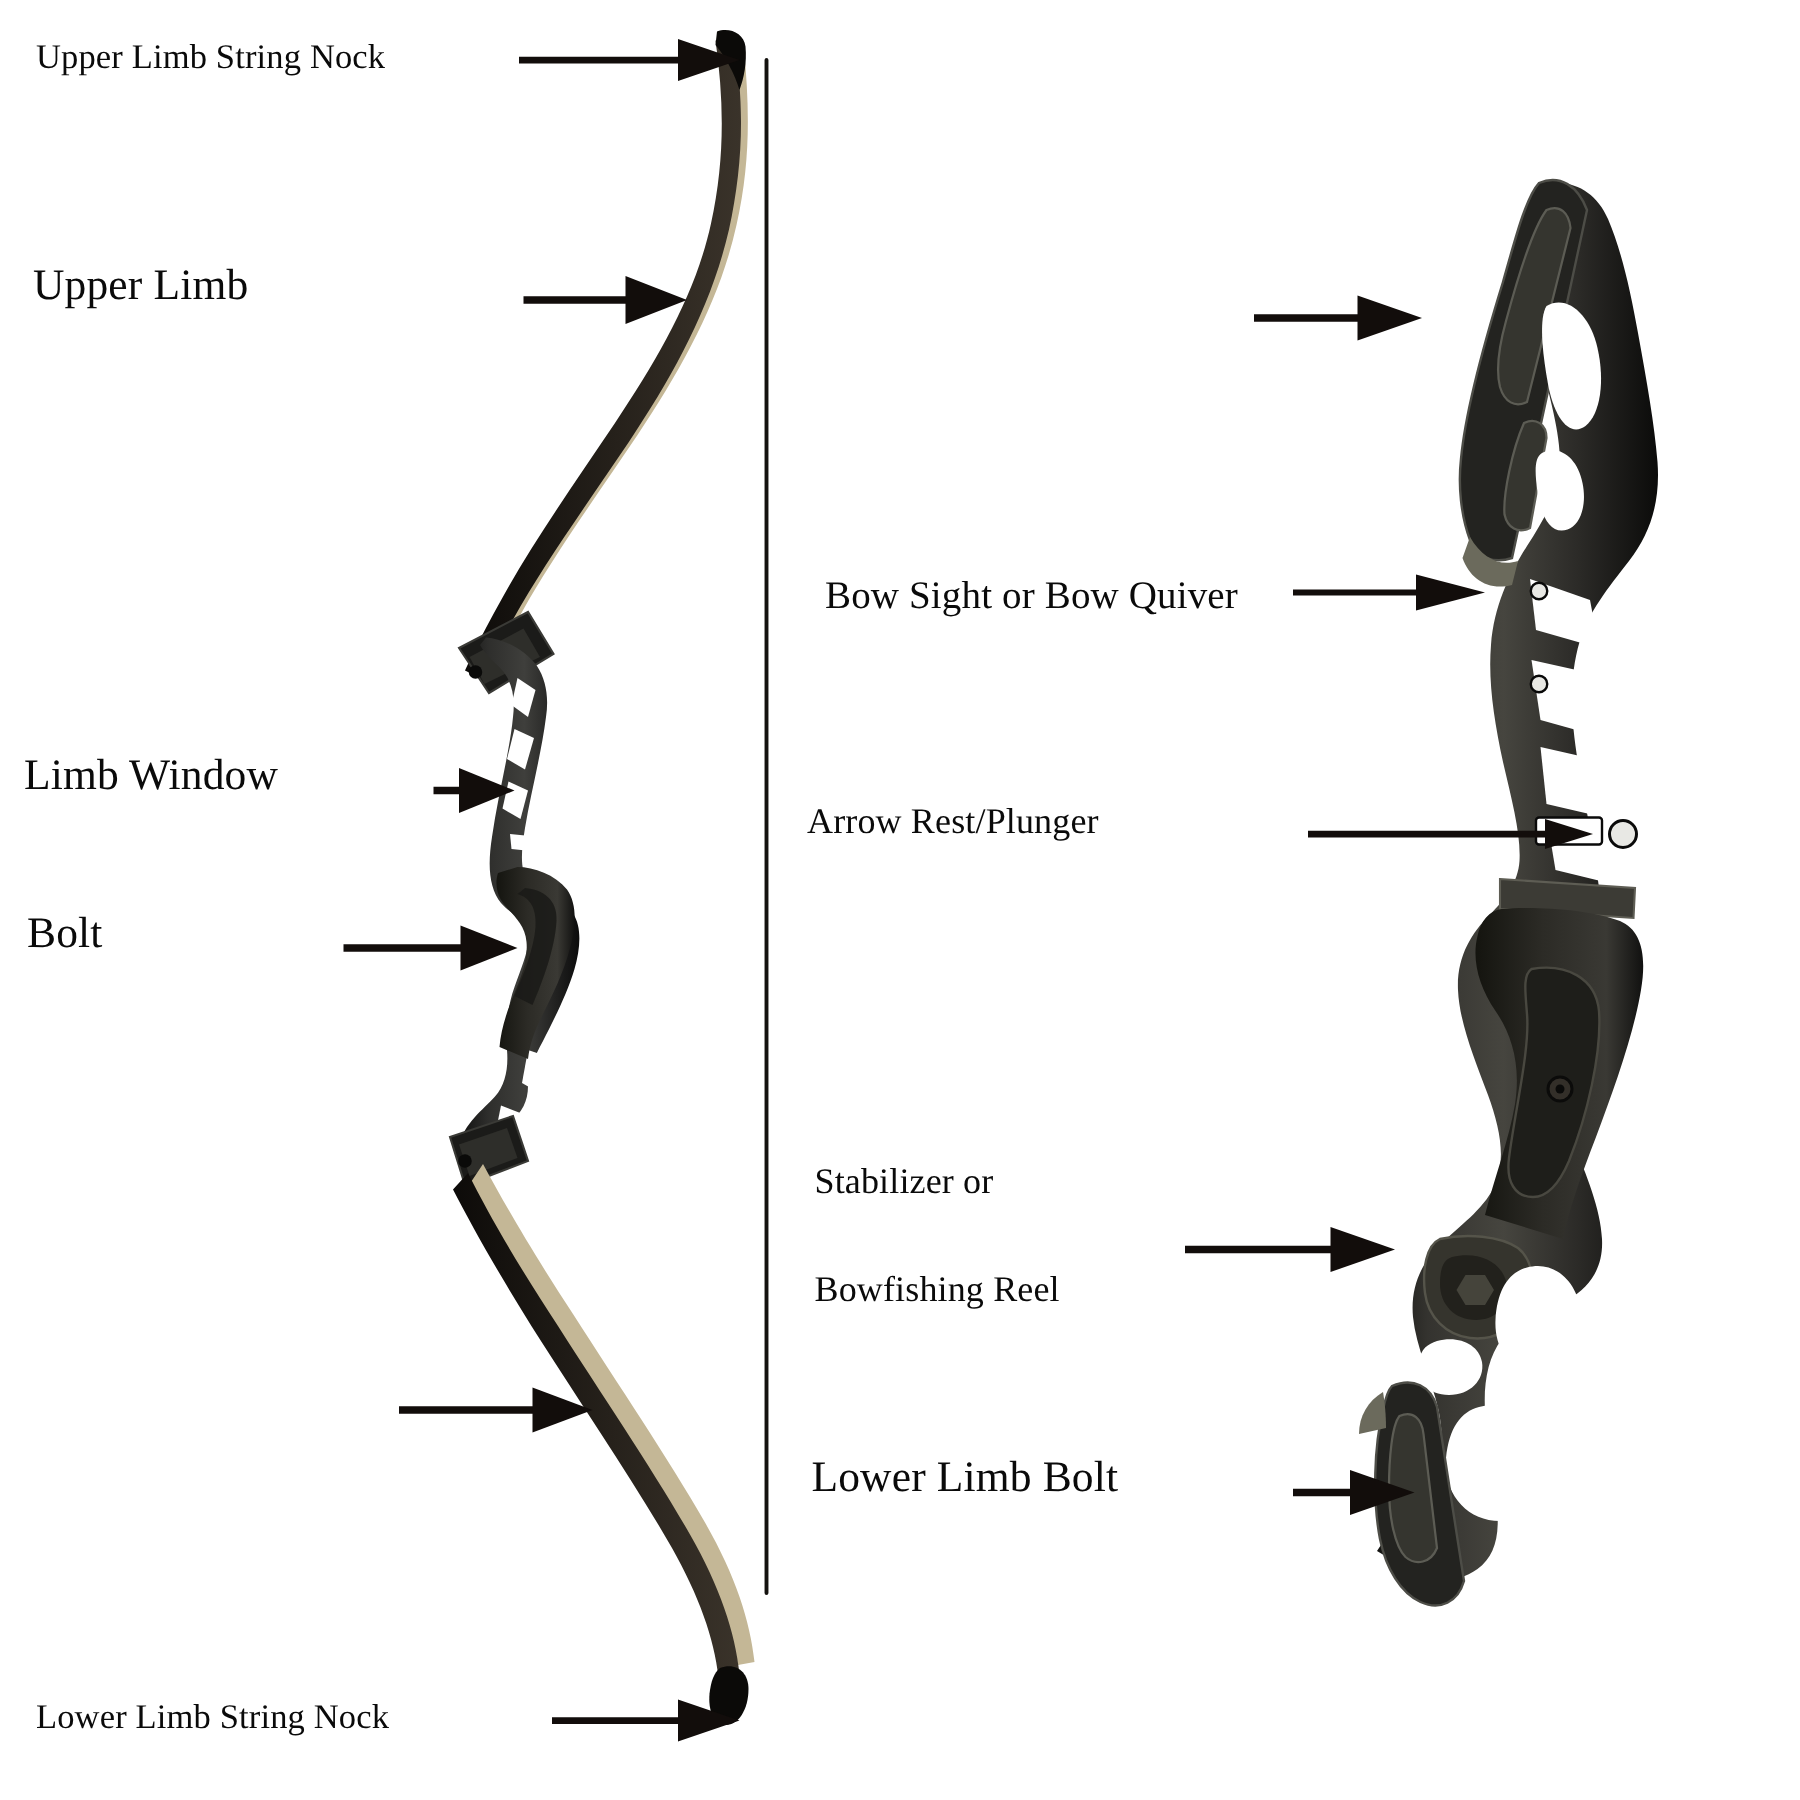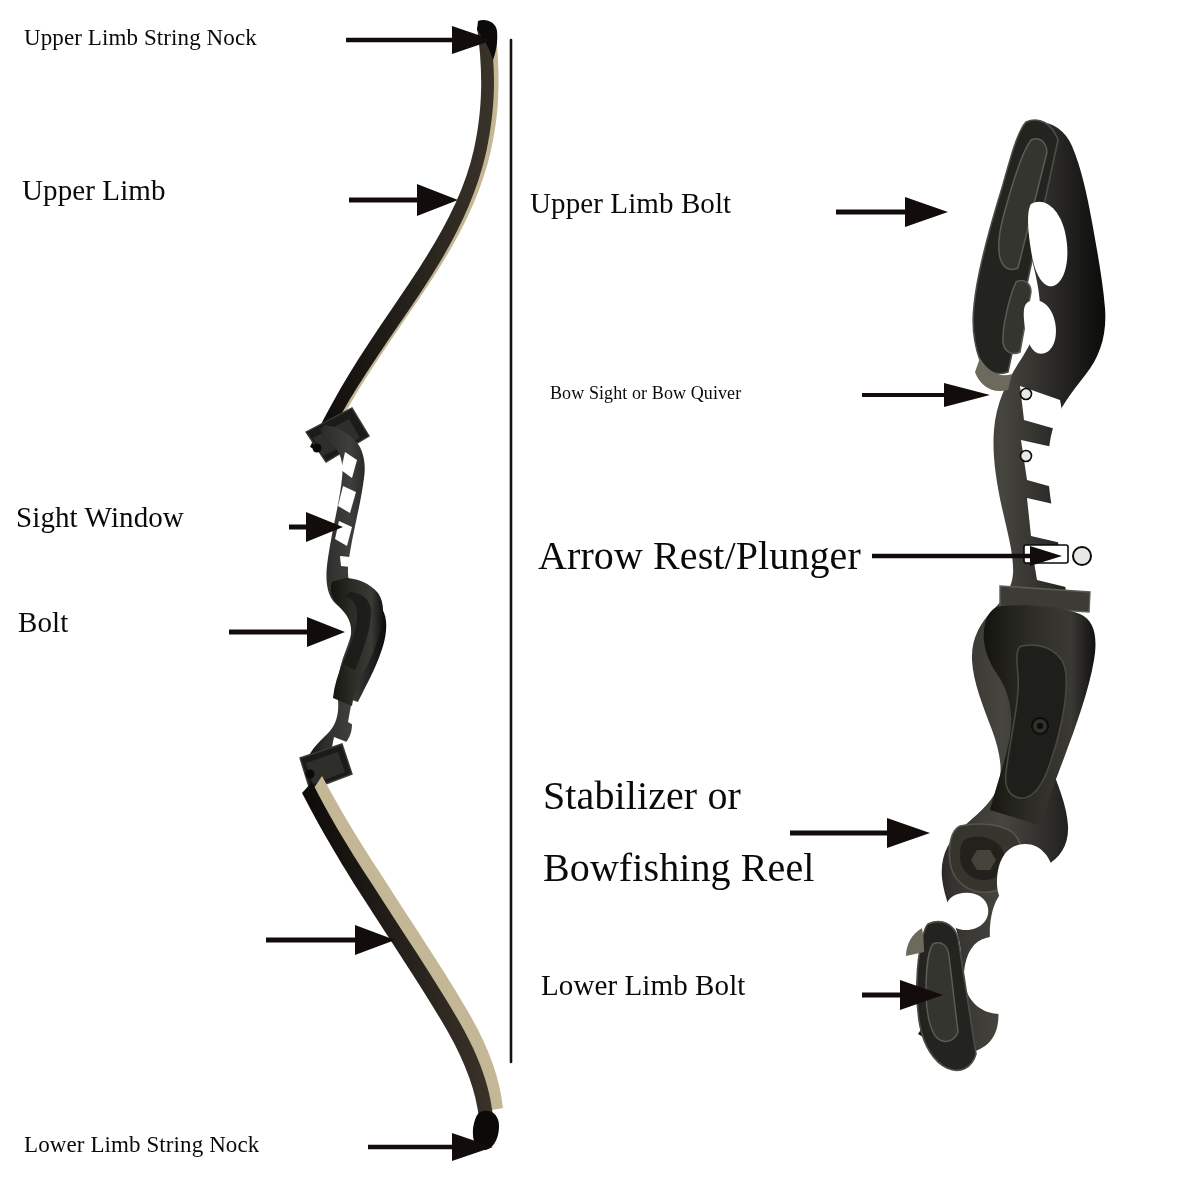--- a/index.html
+++ b/index.html
@@ -27,23 +27,23 @@
     height: 1200px;
   }
   .label {
     position: absolute;
     white-space: nowrap;
     color: #0a0a0a;
     line-height: 1.0;
     letter-spacing: 0.1px;
   }
   .label.lg { font-size: 29px; }
-  .label.md { font-size: 40px; font-family: Liberation Serif, serif; }
+  .label.md { font-size: 24px; font-family: Liberation Serif, serif; }
   .label.sm { font-size: 23px; }
-  .label.xs { font-size: 18px; }
+  .label.xs { font-size: 26px; }
 </style>
 </head>
 <body>
 
 <div id="stage">
 
   <svg id="diagram-svg" viewBox="0 0 1200 1200">
     <defs>
       <linearGradient id="limbGrad" x1="0" y1="0" x2="1" y2="0">
         <stop offset="0%" stop-color="#0d0b09"></stop>
@@ -372,28 +372,27 @@
         <line x1="862" y1="995" x2="903" y2="995" stroke-width="5"></line>
         <polygon points="900,980 943,995 900,1010" stroke="none"></polygon>
       </g>
     </g>
   </svg>
 
   <div class="label sm" style="left:24px; top:26px;">Upper Limb String Nock</div>
 
   <div class="label lg" style="left:22px; top:176px;">Upper Limb</div>
 
-  <div class="label lg" style="left:16px; top:503px;">Sight Window</div>
+  <div class="label lg" style="left:16px; top:503px;">Limb Window</div>
 
   <div class="label lg" style="left:18px; top:608px;">Bolt</div>
 
 
   <div class="label sm" style="left:24px; top:1133px;">Lower Limb String Nock</div>
 
-  <div class="label lg" style="left:530px; top:189px;">Upper Limb Bolt</div>
 
   <div class="label xs" style="left:550px; top:384px;">Bow Sight or Bow Quiver</div>
 
   <div class="label md" style="left:538px; top:536px;">Arrow Rest/Plunger</div>
 
   <div class="label md" style="left:543px; top:776px;">Stabilizer or</div>
 
   <div class="label md" style="left:543px; top:848px;">Bowfishing Reel</div>
 
   <div class="label lg" style="left:541px; top:971px;">Lower Limb Bolt</div>

